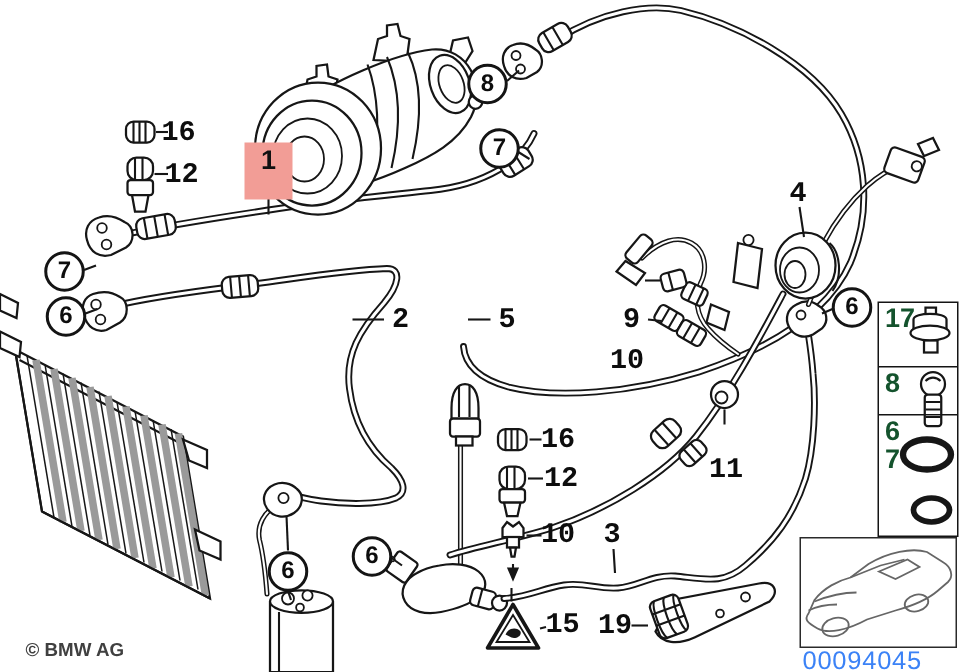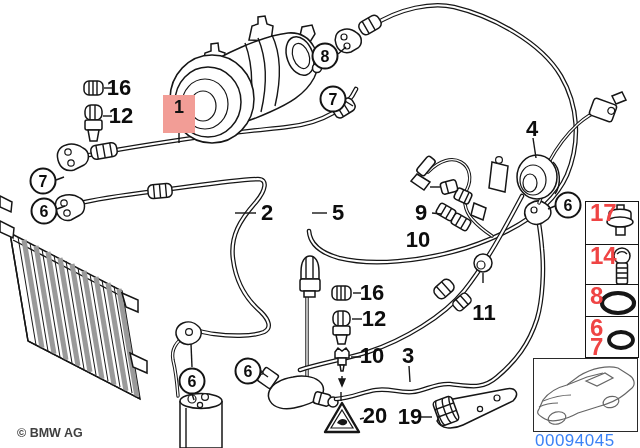--- a/index.html
+++ b/index.html
@@ -7,33 +7,33 @@
          font-family:"Liberation Sans", sans-serif;}
   svg{position:absolute;left:0;top:0;}
   .tube-o{fill:none;stroke:#161616;stroke-width:4.6;stroke-linecap:round;}
   .tube-i{fill:none;stroke:#ffffff;stroke-width:2.1;stroke-linecap:round;}
   .pipe-o{fill:none;stroke:#161616;stroke-width:3.4;stroke-linecap:round;}
   .pipe-i{fill:none;stroke:#ffffff;stroke-width:1.4;stroke-linecap:round;}
   .ln{fill:none;stroke:#161616;stroke-width:1.4;}
   .part{fill:#ffffff;stroke:#161616;stroke-width:1.5;}
   .partT{fill:#ffffff;stroke:#161616;stroke-width:1.2;}
   .lead{stroke:#161616;stroke-width:1.4;}
-  .lbl{position:absolute;transform:translate(-50%,-50%);font-weight:bold;font-size:22px;
-       color:#0d0d0d;white-space:nowrap;}
+  .lbl{position:absolute;transform:translate(-50%,-50%);font-weight:bold;font-size:19px;
+       color:#0d0d0d;white-space:nowrap;font-family:Liberation Mono, monospace;}
   .clbl{position:absolute;transform:translate(-50%,-50%);width:27px;height:27px;border:2.4px solid #141414;
         border-radius:50%;background:#fff;display:flex;align-items:center;justify-content:center;
         font-weight:bold;font-size:16px;color:#0d0d0d;box-sizing:border-box;}
   .redbox{position:absolute;left:163px;top:95px;width:32px;height:38px;}
   .redbox .num{position:absolute;left:50%;top:12px;transform:translate(-50%,-50%);
         font-weight:bold;font-size:18px;color:#111;}
   .legend{position:absolute;left:585px;top:201px;width:54px;height:157px;border:1.6px solid #141414;
         border-right-width:1px;box-sizing:border-box;}
   .legend .row{position:relative;border-bottom:1.6px solid #141414;box-sizing:border-box;}
   .legend .row:last-child{border-bottom:none;}
-  .legend .tag{position:absolute;left:4px;top:1px;font-weight:bold;font-size:24px;color:#ef4444;line-height:19px;}
+  .legend .tag{position:absolute;left:4px;top:1px;font-weight:bold;font-size:18px;color:#14532d;line-height:19px;}
   .legend .tag span{display:block;}
   .carbox{position:absolute;left:533px;top:358px;width:105px;height:74px;border:1.4px solid #2a2a2a;box-sizing:border-box;}
   .footer-copy{position:absolute;left:17px;top:426px;font-weight:bold;font-size:12.5px;color:#404040;}
   .footer-num{position:absolute;left:535px;top:431px;font-size:17px;color:#3b82f6;letter-spacing:0.5px;}
 </style>
 </head>
 <body>
 
 <div id="stage">
 
@@ -357,40 +357,35 @@
 <div class="lbl" style="left:267px;top:213px;">2</div>
 <div class="lbl" style="left:338px;top:213px;">5</div>
 <div class="lbl" style="left:532px;top:129px;">4</div>
 <div class="lbl" style="left:418px;top:204px;margin-top:36px;">10</div>
 <div class="lbl" style="left:421px;top:213px;">9</div>
 <div class="lbl" style="left:484px;top:293px;margin-top:20px;">11</div>
 <div class="lbl" style="left:372px;top:293px;">16</div>
 <div class="lbl" style="left:374px;top:319px;">12</div>
 <div class="lbl" style="left:372px;top:356px;">10</div>
 <div class="lbl" style="left:408px;top:356px;">3</div>
-<div class="lbl" style="left:375px;top:416px;">20</div>
+<div class="lbl" style="left:375px;top:416px;">15</div>
 <div class="lbl" style="left:410px;top:417px;">19</div>
 
 <div class="clbl" style="left:325px;top:56px;">8</div>
 <div class="clbl" style="left:333px;top:99px;">7</div>
 <div class="clbl" style="left:43px;top:181px;">7</div>
 <div class="clbl" style="left:44px;top:211px;">6</div>
 <div class="clbl" style="left:192px;top:381px;">6</div>
 <div class="clbl" style="left:248px;top:371px;">6</div>
 <div class="clbl" style="left:568px;top:205px;">6</div>
 
 <div class="legend">
   <div class="row" style="height:43px;">
     <div class="tag">
           <span>17</span>
-        </div>
-  </div>
-  <div class="row" style="height:40px;">
-    <div class="tag">
-          <span>14</span>
         </div>
   </div>
   <div class="row" style="height:32px;">
     <div class="tag">
           <span>8</span>
         </div>
   </div>
   <div class="row" style="height:39px;">
     <div class="tag">
       <span>6</span>

